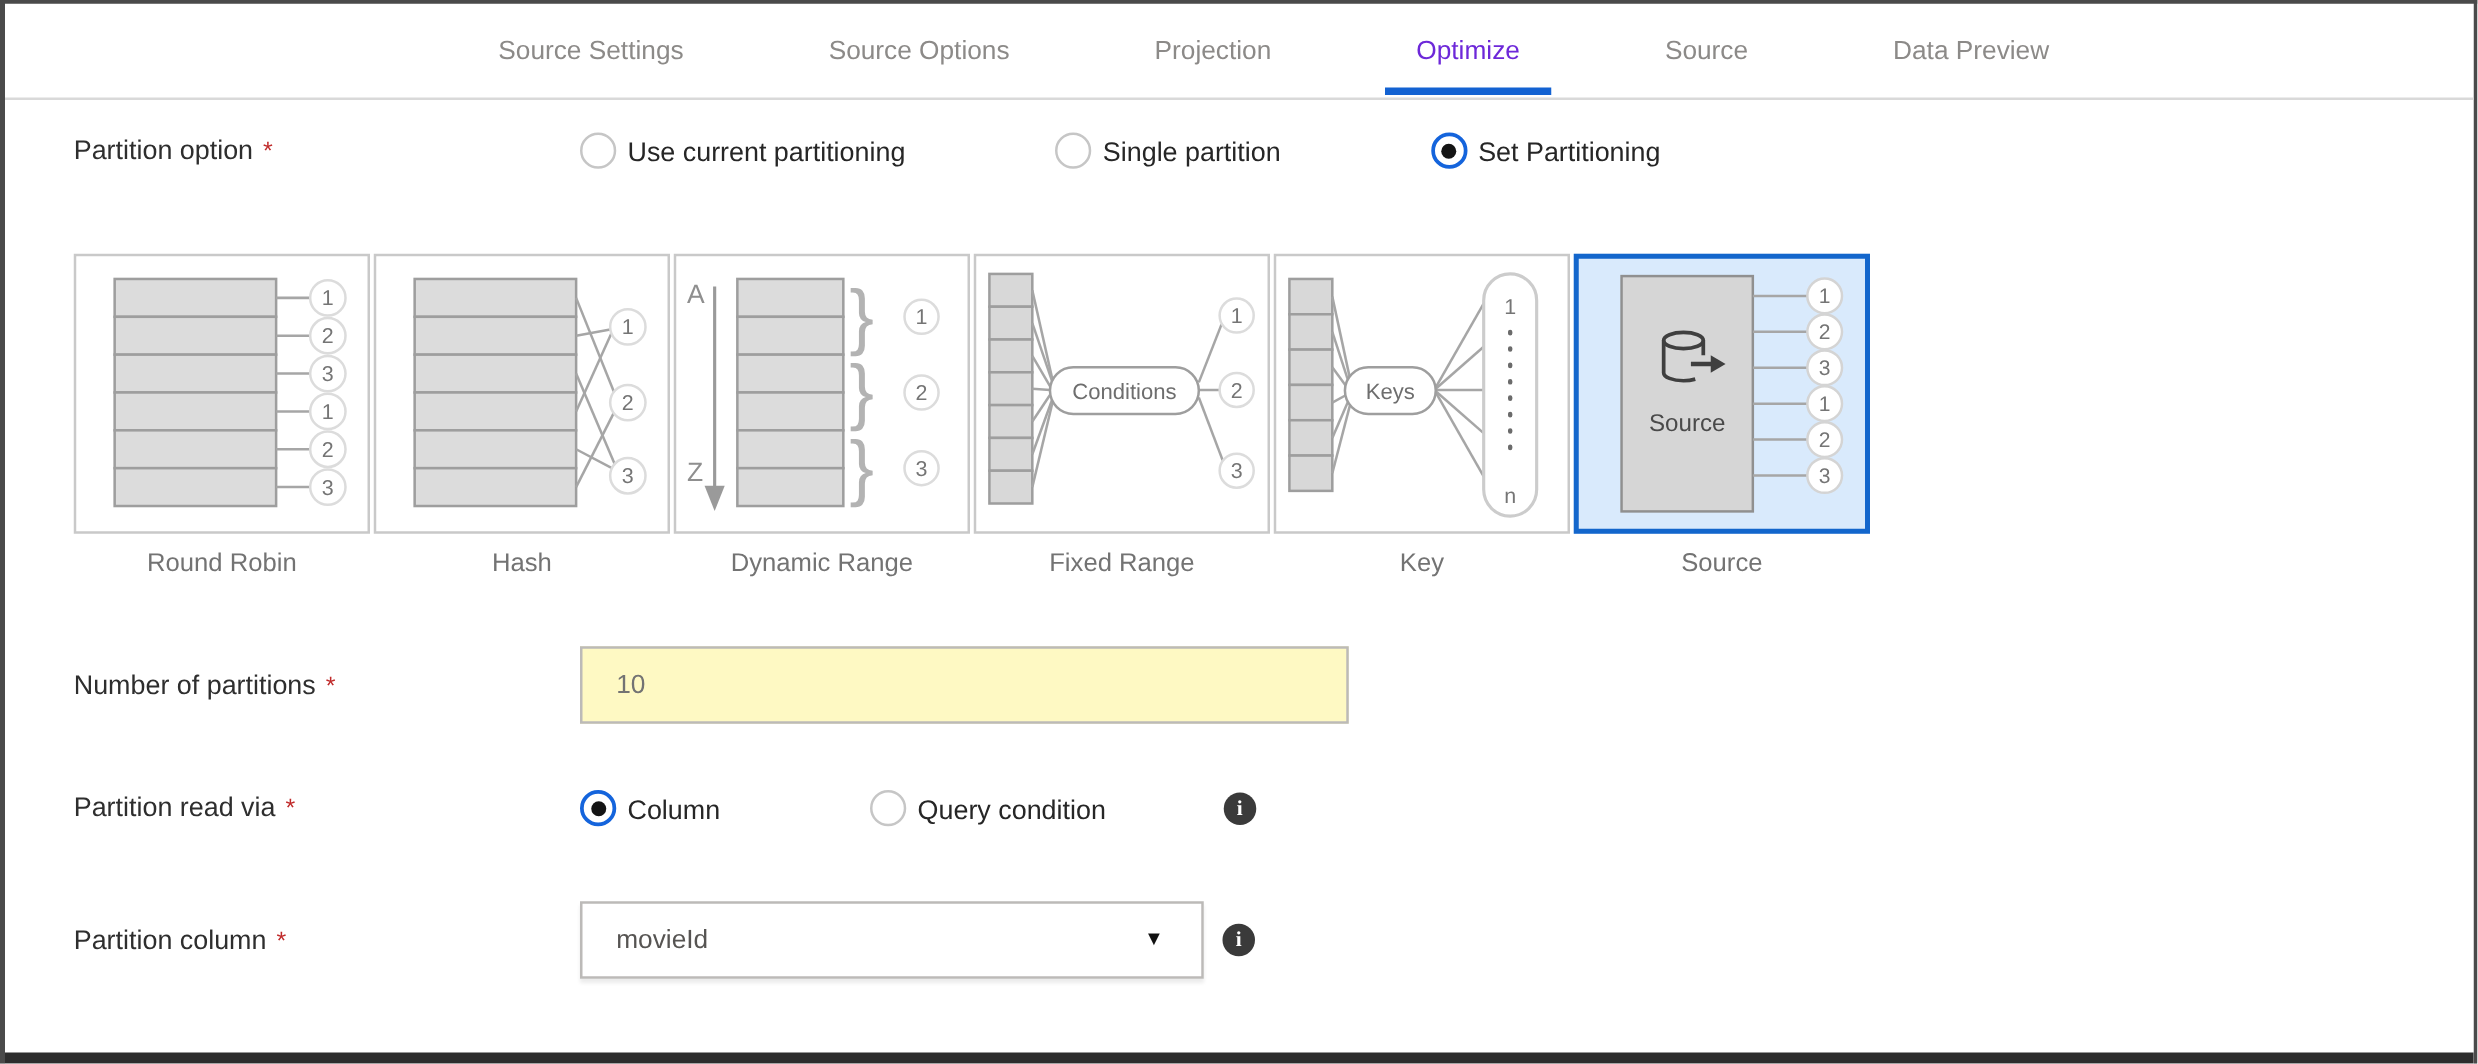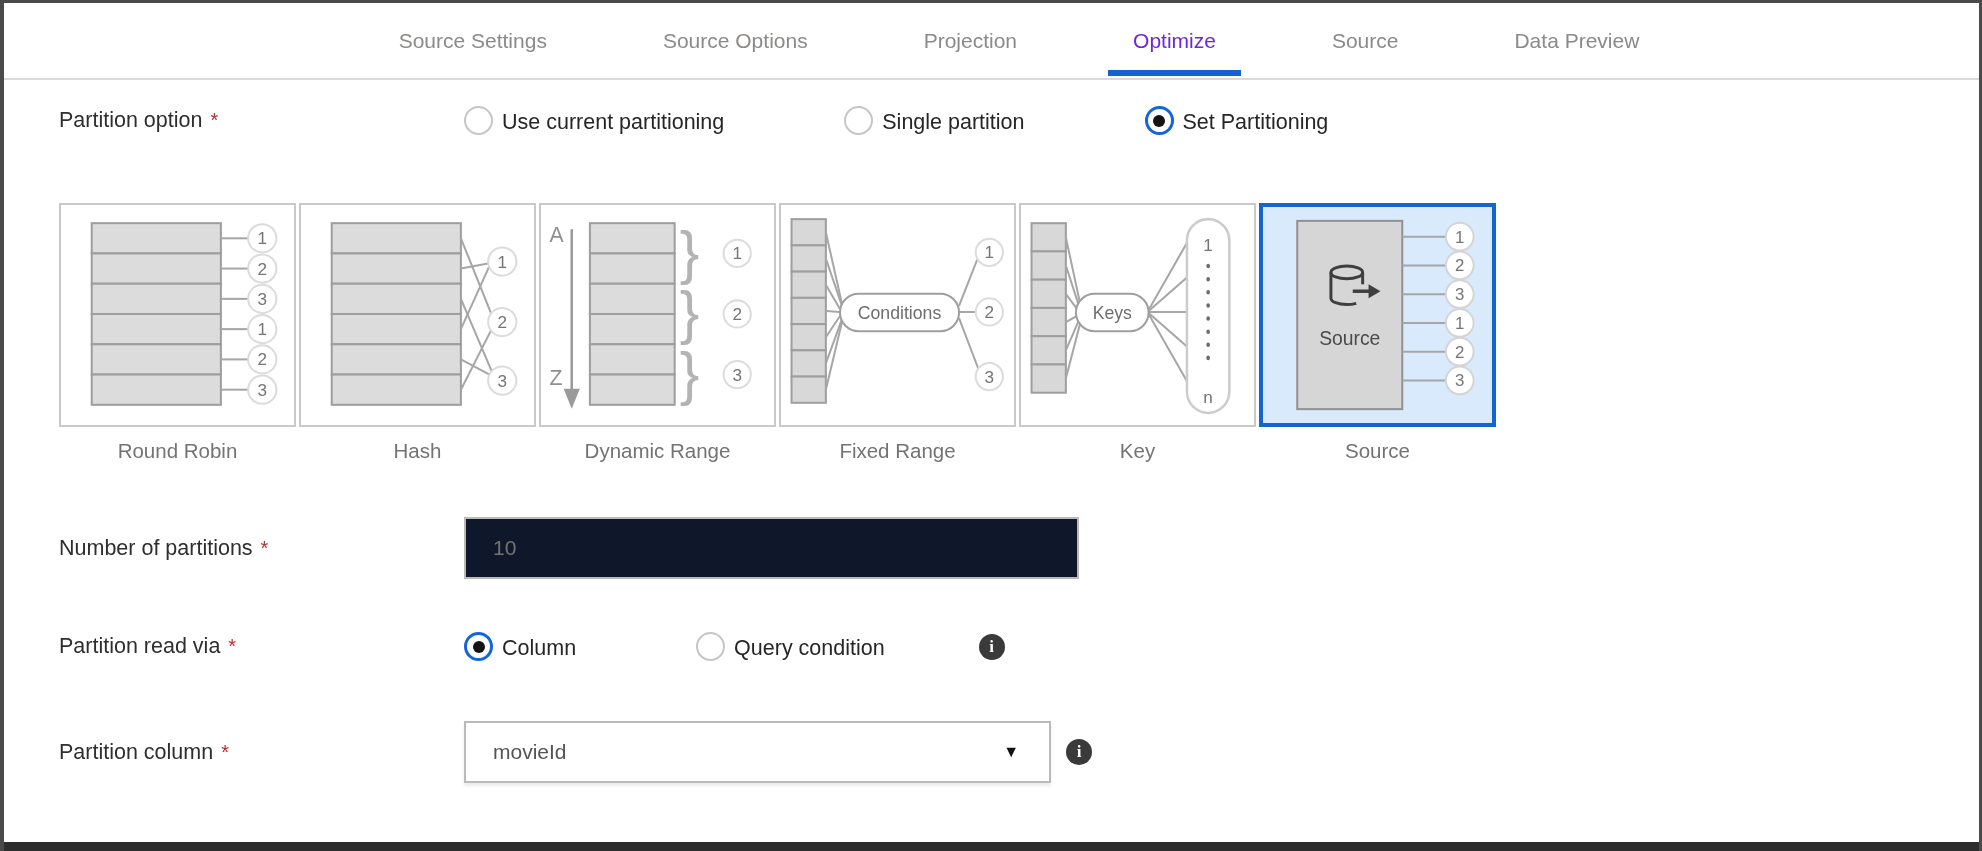--- a/index.html
+++ b/index.html
@@ -35,25 +35,25 @@
   .row-partition-type { margin-top: 68px; align-items: flex-start; }
   .row-partition-type .flabel { padding-top: 16px; }
   .tiles { display: flex; }
   .tile-col { width: 237px; margin-right: 3px; cursor: pointer; }
   .tile-box { height: 224px; border: 2px solid #c9c9c9; background: #fff; }
   .tile-col.selected .tile-box { border: 4px solid #1366cc; background: #d9eafc; }
   .tile-box svg { display: block; width: 100%; height: 100%; }
   .tile-label { margin-top: 12px; text-align: center; font-size: 20.5px; color: #737373; }
   
   .row-number { margin-top: 54px; }
-  .text-input { width: 615px; height: 62px; border: 2px solid #bcbab8; background: #0f172a;
+  .text-input { width: 615px; height: 62px; border: 2px solid #bcbab8; background: #fef9c3;
     font-family: inherit; font-size: 21px; color: #737373; padding-left: 27px; outline: none; }
   .row-readvia { margin-top: 53px; }
   .row-column { margin-top: 60px; }
-  .dropdown { width: 587px; height: 62px; border: 2px solid #bcbab8; background: #fff;
+  .dropdown { width: 499px; height: 62px; border: 2px solid #bcbab8; background: #fff;
     position: relative; display: flex; align-items: center; padding-left: 27px; cursor: pointer;
     box-shadow: 0 3px 3px rgba(0,0,0,0.08); }
   .dropdown-value { font-size: 21px; color: #565452; }
   .caret { position: absolute; right: 30px; top: 50%; transform: translateY(-50%);
     font-size: 16px; color: #111; }
   .info { width: 26px; height: 26px; border-radius: 50%; background: #3a3a3a; color: #fff;
     display: flex; align-items: center; justify-content: center; flex: 0 0 26px;
     font-family: "Liberation Serif", serif; font-weight: bold; font-size: 17px; cursor: pointer; }
   .info-readvia { margin-left: 84px; }
   .info-column { margin-left: 15px; }

